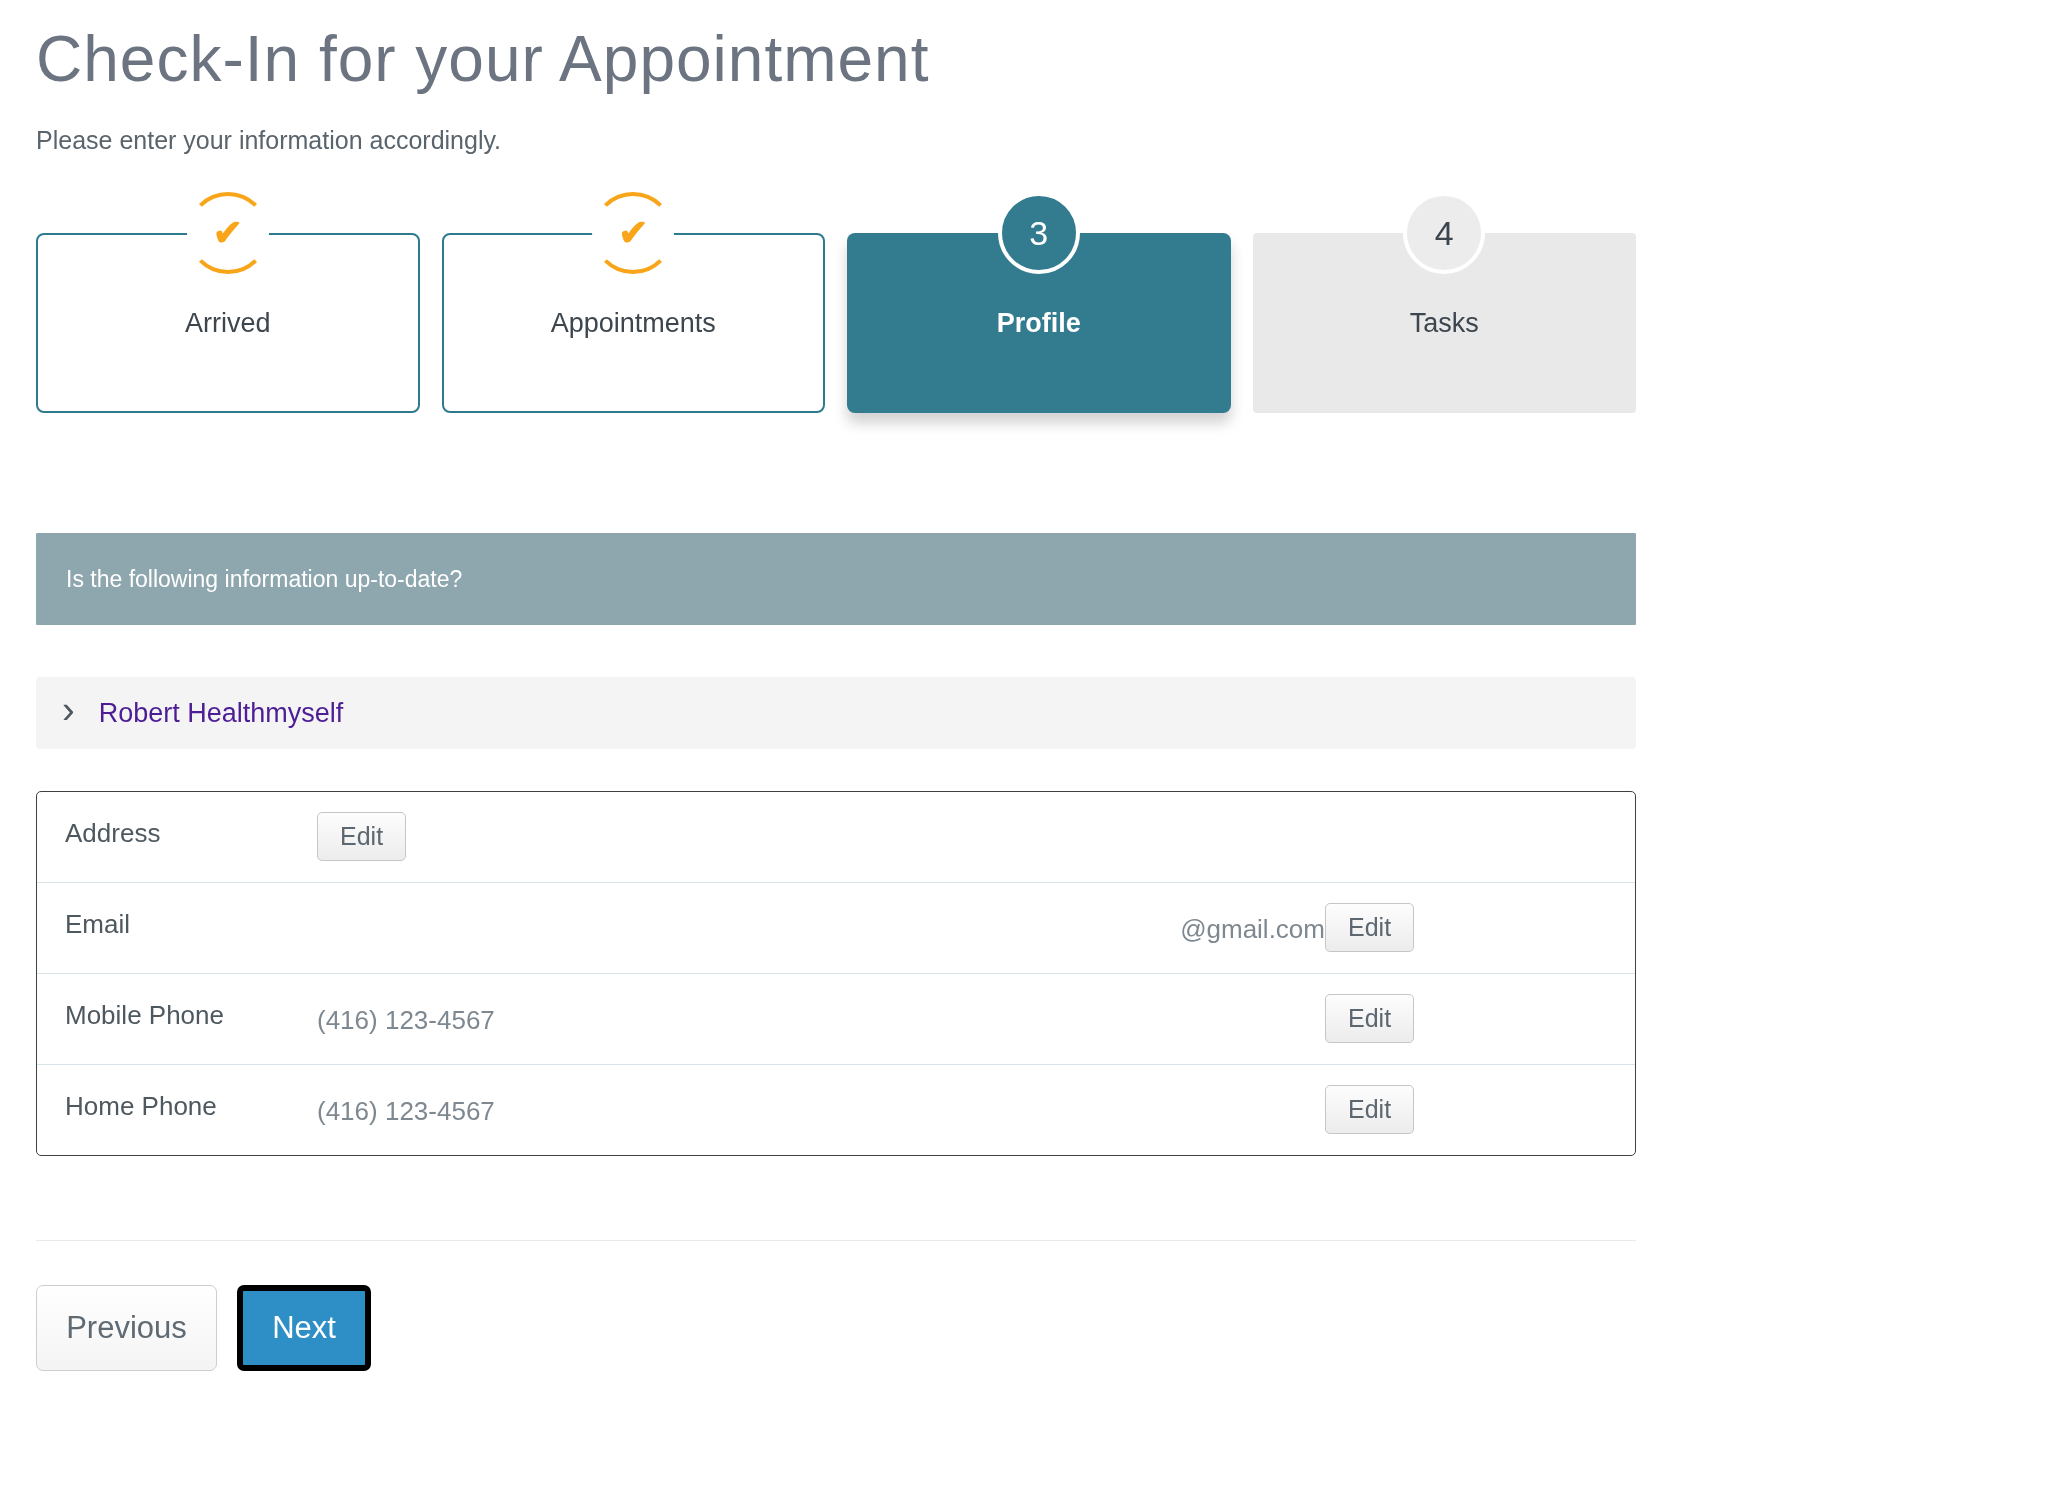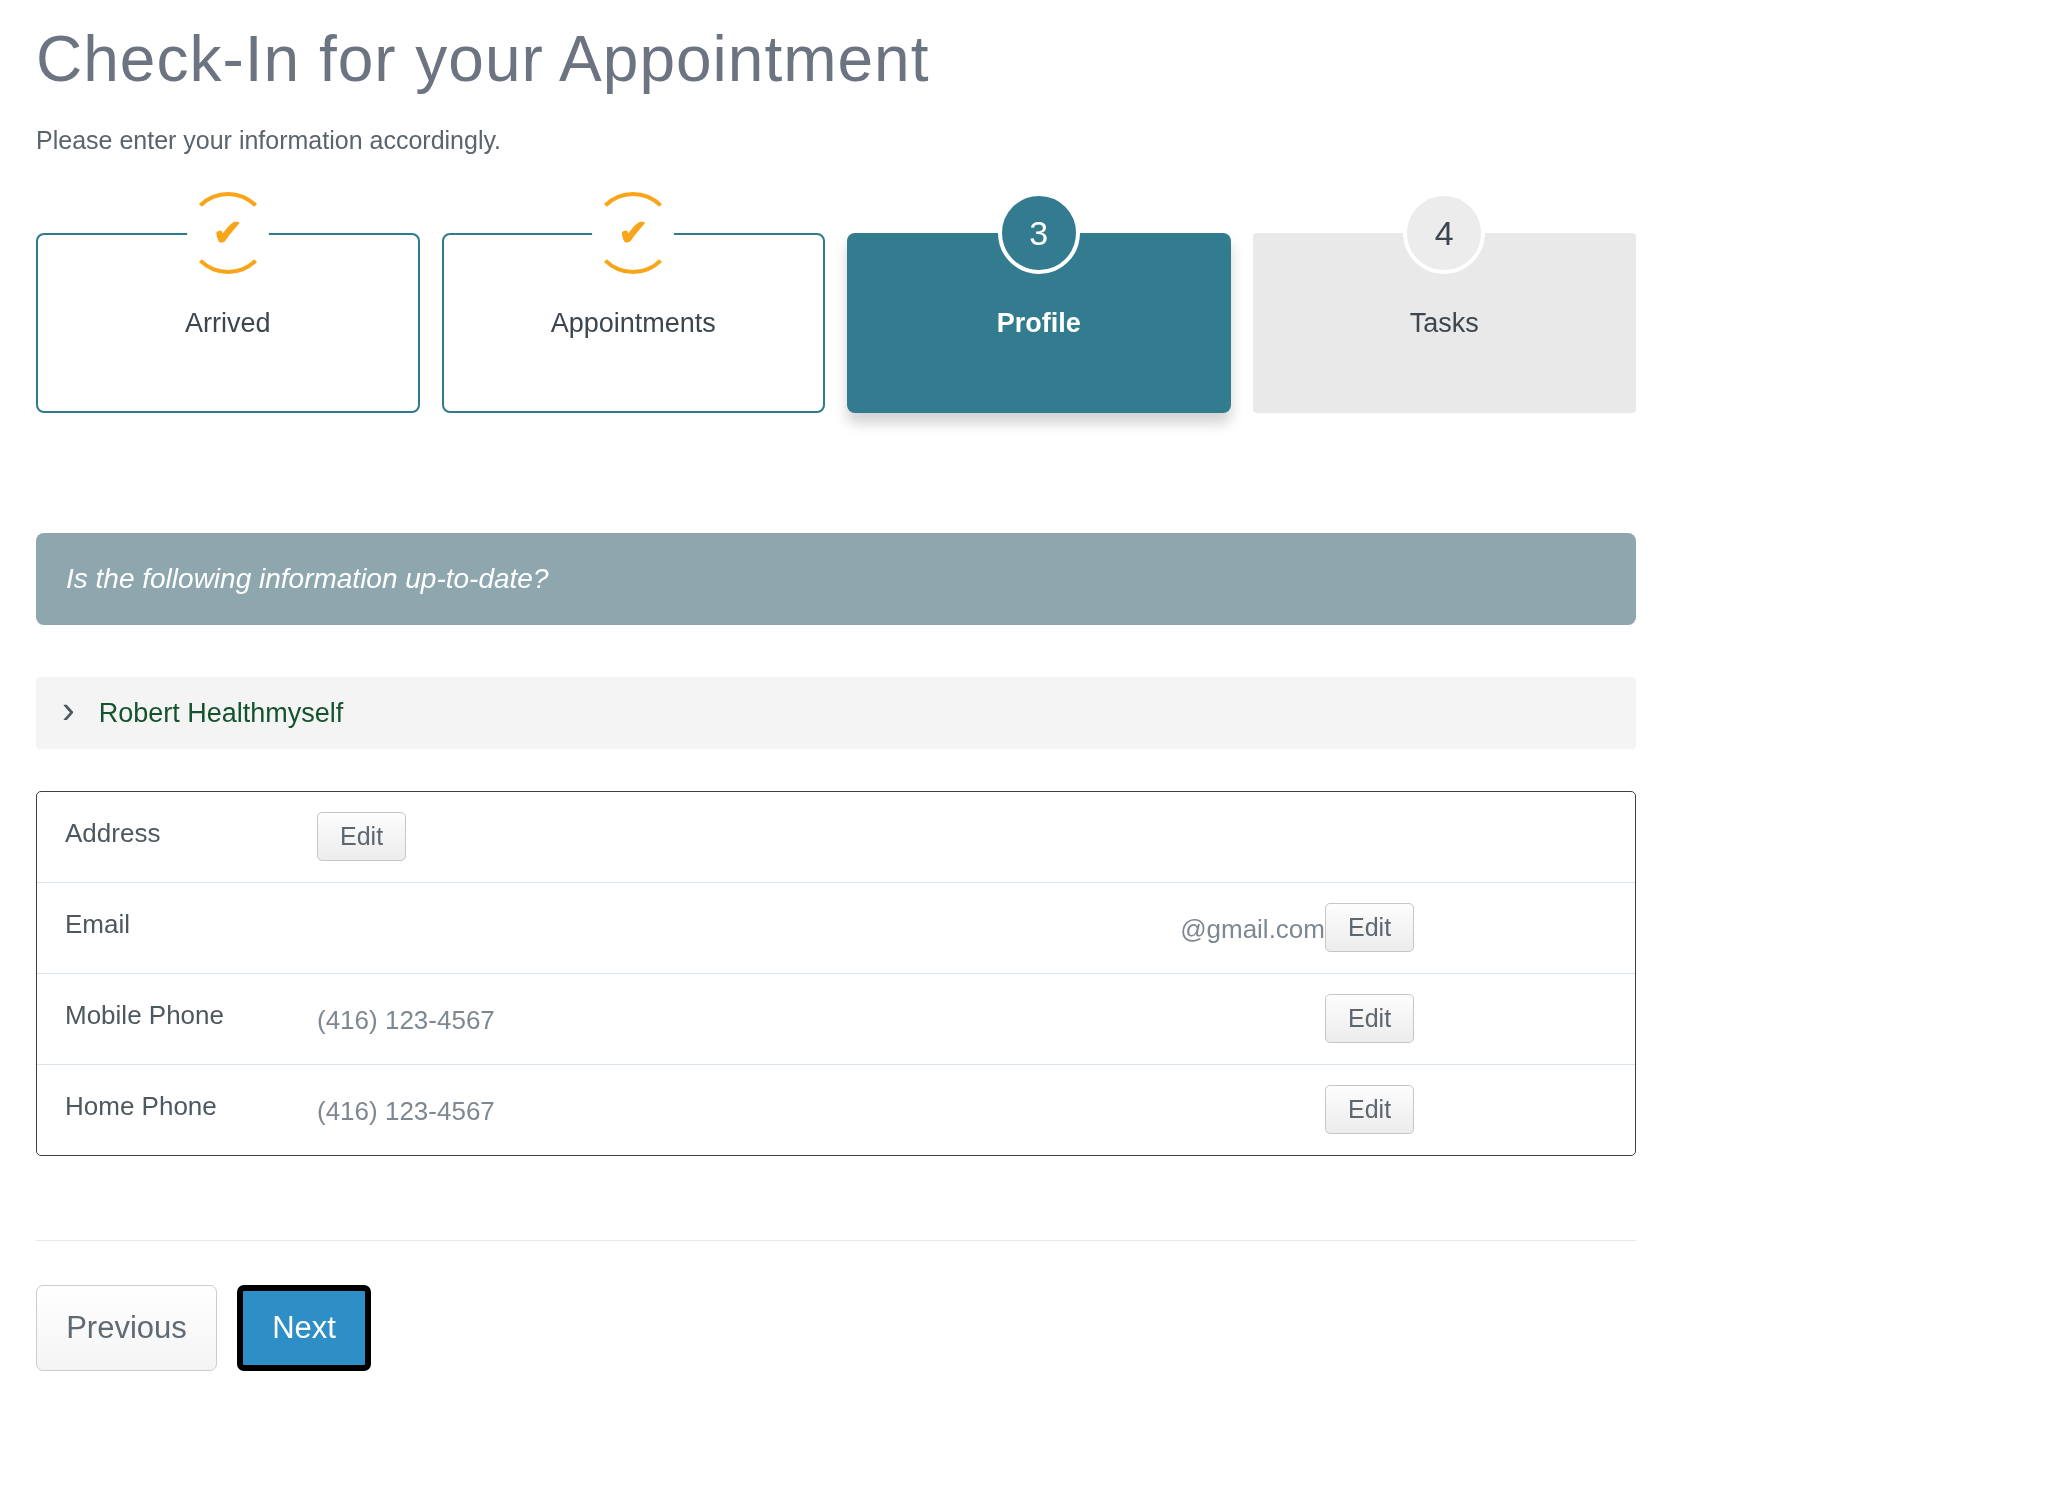--- a/index.html
+++ b/index.html
@@ -58,38 +58,37 @@
     background: #337b8e; border: 4px solid #ffffff;
     color: #ffffff; font-size: 34px;
   }
   .step.upcoming .badge {
     background: #ececec; border: 4px solid #ffffff;
     color: #3d464e; font-size: 34px;
   }
 
   
   .banner {
-    margin-top: 120px; height: 92px; border-radius: 8px;
+    margin-top: 120px; height: 92px; border-radius: 1px;
     background: #8ea6ae; color: #ffffff;
     display: flex; align-items: center; padding-left: 30px;
-    font-size: 28px;
-    font-style: italic;
+    font-size: 23px;
   }
 
   
   .accordion {
     margin-top: 52px; height: 72px; background: #f4f4f4; border-radius: 4px;
     display: flex; align-items: center; padding-left: 26px;
     cursor: pointer;
   }
   .accordion .chevron {
     font-size: 38px; line-height: 1; color: #4e585f; margin-right: 24px;
     font-weight: normal; transform: translateY(-3px);
   }
-  .accordion .patient-name { font-size: 27px; color: #14532d; }
+  .accordion .patient-name { font-size: 27px; color: #4c1d95; }
 
   
   .profile-table {
     margin-top: 42px; border: 1px solid #404040; border-radius: 5px;
     background: #ffffff;
   }
   .profile-row {
     display: flex; align-items: flex-start;
     padding: 20px 0 21px 0;
   }

